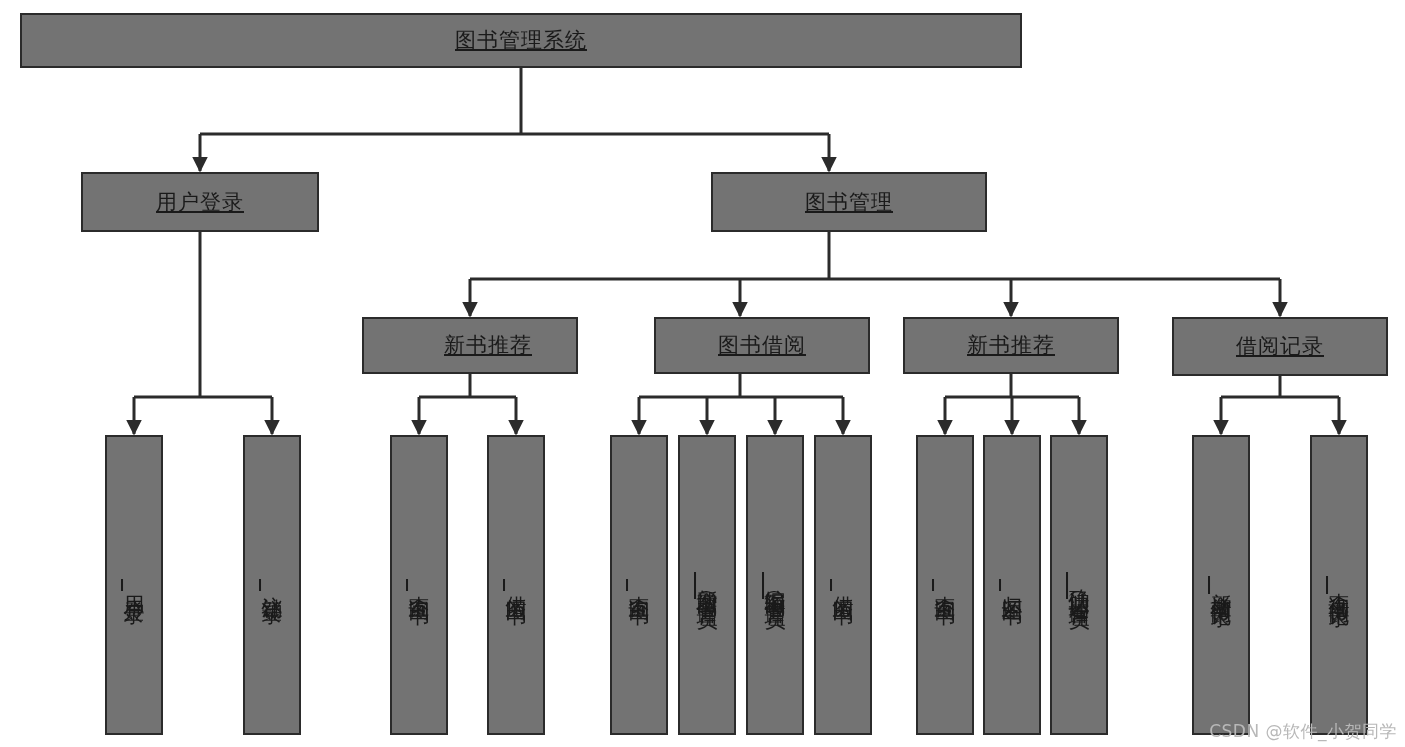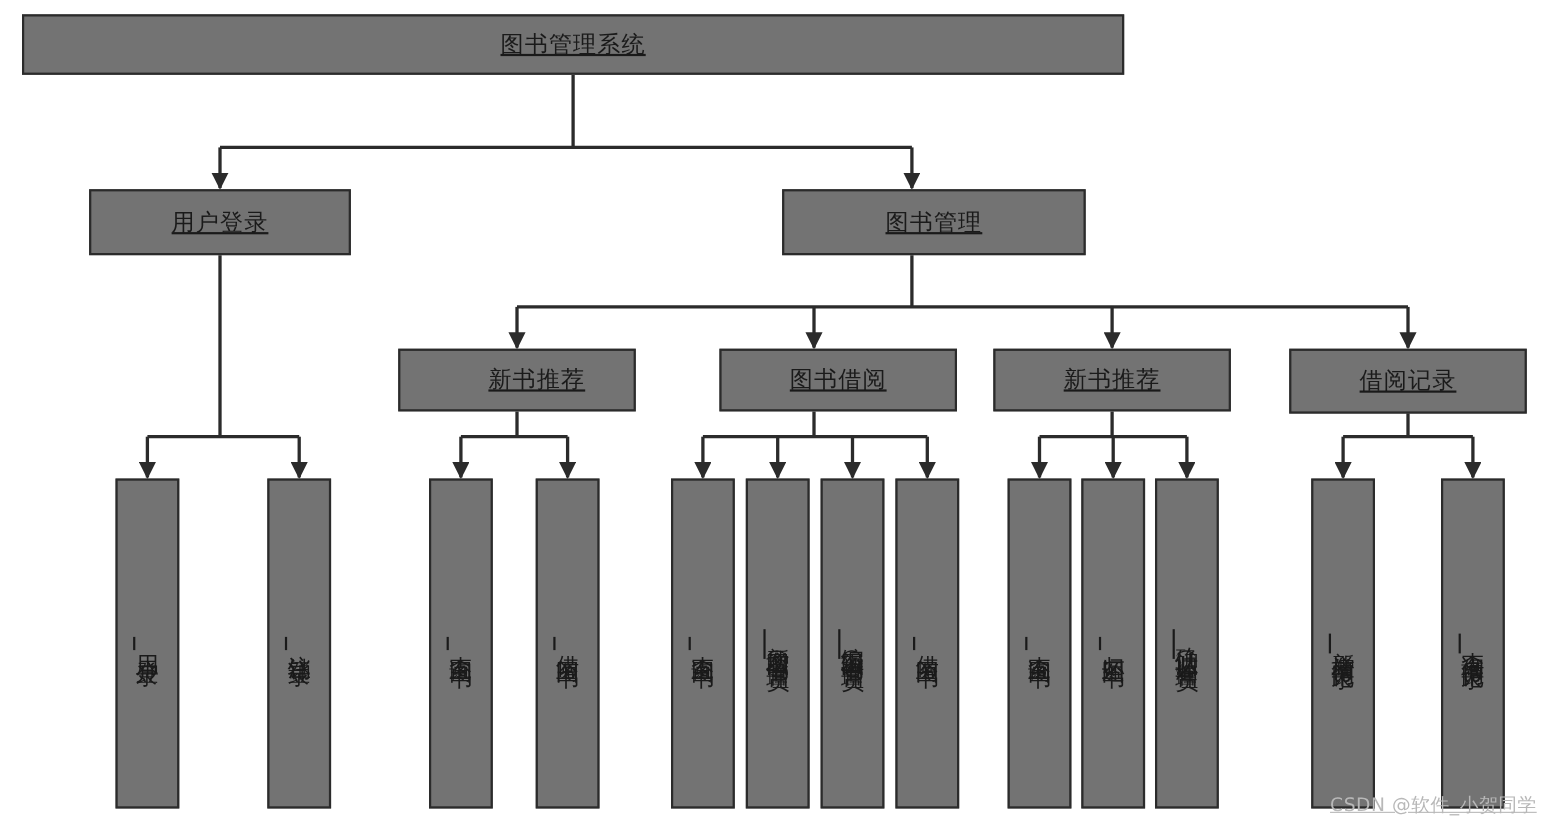--- a/index.html
+++ b/index.html
@@ -59,21 +59,20 @@
   }
   #watermark {
     position: absolute;
     right: 8px;
     bottom: 4px;
     font-size: 17px;
     color: #b8b8b8;
     letter-spacing: 0.5px;
     white-space: nowrap;
     pointer-events: none;
-    text-decoration: underline;
   }
 </style>
 </head>
 <body>
 
 <div id="canvas">
 
   <svg id="edges" viewBox="0 0 1405 747" xmlns="http://www.w3.org/2000/svg">
     <defs>
       <marker id="arrow" viewBox="0 0 10 10" refX="9" refY="5" markerWidth="5.2" markerHeight="5.2" orient="auto-start-reverse">

